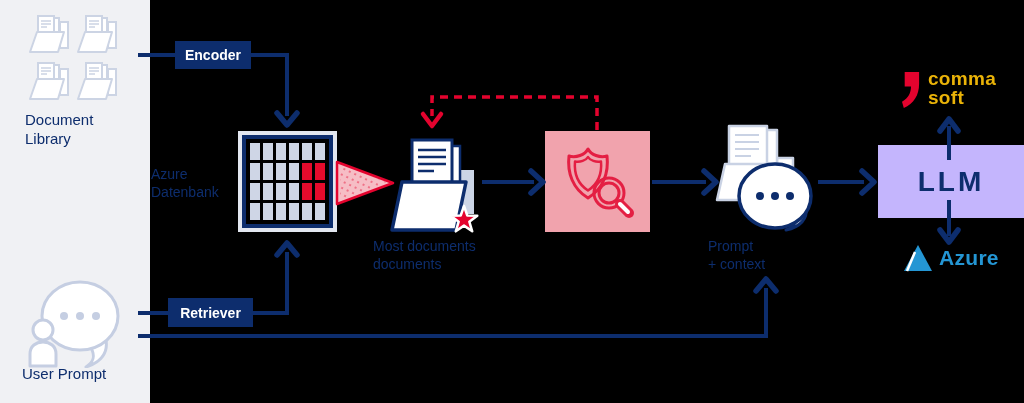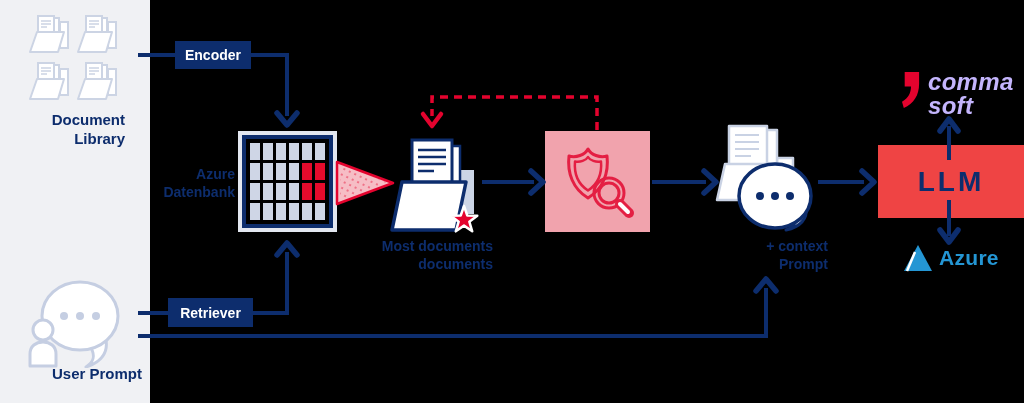--- a/index.html
+++ b/index.html
@@ -1,35 +1,35 @@
 <!DOCTYPE html>
 <html><head>
 <meta charset="utf-8">
 <style>
   html,body{margin:0;padding:0;background:#000;}
   .stage{position:relative;width:1024px;height:403px;background:#000;
          font-family:"Liberation Sans",sans-serif;overflow:hidden;}
   .abs{position:absolute;}
   .panel{left:0;top:0;width:150px;height:403px;background:#f0f1f4;z-index:1;}
-  .node-label{color:#0d2d6d;font-weight:bold;font-size:14px;line-height:1.28;
-              text-align:right;z-index:4;}
+  .node-label{color:#0d2d6d;font-weight:normal;font-size:14px;line-height:1.28;
+              text-align:left;z-index:4;}
   .btn{background:#0d2d6d;color:#fff;font-weight:bold;font-size:14px;
        display:flex;align-items:center;justify-content:center;z-index:4;}
   .grid-outer{left:238px;top:131px;border:4px solid #e3e7f0;z-index:3;}
   .grid-inner{border:4px solid #0d2d6d;padding:4px;display:grid;
               grid-template-columns:repeat(6,10px);grid-auto-rows:17px;gap:3px;}
   .cell{background:#cfd6e6;}
   .cell.red{background:#e50b2c;}
   .idm-box{left:545px;top:131px;width:105px;height:101px;background:#f1a3ad;
            display:flex;align-items:center;justify-content:center;z-index:3;}
-  .llm-box{left:878px;top:145px;width:146px;height:73px;background:#ef4444;
+  .llm-box{left:878px;top:145px;width:146px;height:73px;background:#c4b5fd;
            display:flex;align-items:center;justify-content:center;z-index:2;}
   .llm-text{color:#0d2d6d;font-size:28px;font-weight:bold;letter-spacing:3px;z-index:4;position:relative;}
   .commasoft{left:902px;top:70px;display:flex;gap:8px;align-items:flex-start;z-index:3;}
-  .commasoft .txt{color:#c4b5fd;font-size:24px;font-weight:bold;line-height:0.98;letter-spacing:0.3px;font-style:italic;}
+  .commasoft .txt{color:#eab308;font-size:19px;font-weight:bold;line-height:0.98;letter-spacing:0.3px;}
   .azure{left:903px;top:244px;display:flex;gap:6px;align-items:center;z-index:3;justify-content:center;}
   .azure .txt{color:#2496d4;font-size:21px;font-weight:bold;letter-spacing:0.3px;}
   .overlay{left:0;top:0;z-index:5;pointer-events:none;}
   svg{display:block;}
 </style>
 </head>
 <body>
 
 <div class="stage">
 
@@ -177,22 +177,22 @@
       <path d="M20 11 H44 M20 18 H44 M20 25 H44 M20 32 H36" stroke-width="2"></path>
       <path d="M2 76 L10 40 H66 L58 76 Z"></path>
     </g>
     <path d="M78 90 C82 99 79 103 71 106 C85 103 93 95 91 83 Z" fill="#fff" stroke="#0d2d6d" stroke-width="3" stroke-linejoin="round"></path>
     <ellipse cx="60" cy="72" rx="36" ry="32" fill="#fff" stroke="#0d2d6d" stroke-width="3.5"></ellipse>
     <circle cx="45" cy="72" r="4" fill="#0d2d6d"></circle>
     <circle cx="60" cy="72" r="4" fill="#0d2d6d"></circle>
     <circle cx="75" cy="72" r="4" fill="#0d2d6d"></circle>
   </svg>
   <div class="abs node-label" style="left:708px;top:238px;width:120px">
+    <div>Prompt</div>
     <div>+ context</div>
-    <div>Prompt</div>
   </div>
 
   <div class="abs llm-box">
     <span class="llm-text">LLM</span>
   </div>
 
   <div class="abs commasoft">
     <svg width="18" height="40" viewBox="0 0 20 40">
       <path d="M3 0 H19 V13 C19 26 13 35 2 40 L0 33 C7 29 10 23 10 16 H3 Z" fill="#e4032e"></path>
     </svg>

